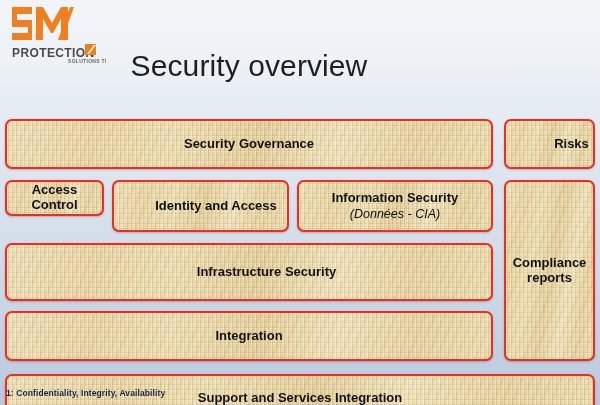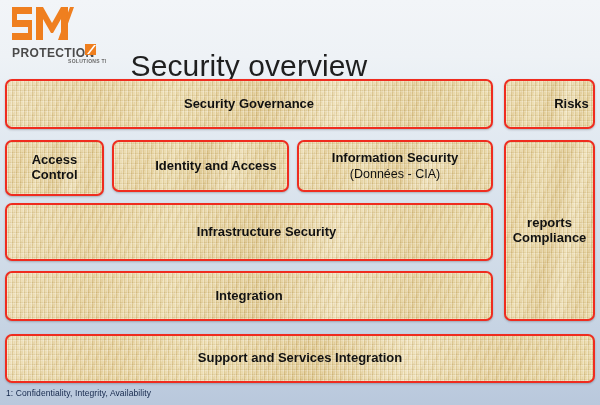--- a/index.html
+++ b/index.html
@@ -92,37 +92,39 @@
          rgba(255,248,222,0.10) 9px),
       linear-gradient(100deg,
          #ead9ab 0%,
          #e3cc92 18%,
          #e9d7a4 34%,
          #ddc487 52%,
          #ecdcaf 68%,
          #e0c98e 84%,
          #e7d59f 100%);
     overflow: hidden;
+    margin-top: 40px;
   }
 
   .box .lbl { display: block; padding: 0 4px; }
   .box .sub {
     display: block;
     font-weight: normal;
     font-size: 12.5px;
     padding-top: 1px;
+    font-style: italic;
   }
 
   
   #footnote {
     position: absolute;
     left: 6px;
     top: 388px;
     font-size: 8.5px;
-    font-weight: normal;
+    font-weight: bold;
     color: #13264a;
     letter-spacing: 0.1px;
   }
 </style>
 </head>
 <body>
 
 <div id="slide">
 
   <div id="logo">
@@ -145,21 +147,21 @@
   <div id="title">Security overview</div>
 
   <div class="box" style="left:5px; top:79px; width:488px; height:50px;">
     <span class="lbl">Security Governance</span>
   </div>
 
   <div class="box" style="left:504px; top:79px; width:91px; height:50px;padding-left:44px;">
     <span class="lbl">Risks</span>
   </div>
 
-  <div class="box" style="left:5px; top:140px; width:99px; height:56px;">
+  <div class="box" style="left:5px; top:140px; width:99px; height:36px;">
     <span>
       <span class="lbl">Access</span>
       <span class="lbl">Control</span>
     </span>
   </div>
 
   <div class="box" style="left:112px; top:140px; width:177px; height:52px;padding-left:31px;">
     <span>
       <span class="lbl">Identity and Access</span>
     </span>
@@ -171,22 +173,22 @@
       <span class="sub">(Données - CIA)</span>
     </span>
   </div>
 
   <div class="box" style="left:5px; top:203px; width:488px; height:58px;padding-left:35px;">
     <span class="lbl">Infrastructure Security</span>
   </div>
 
   <div class="box" style="left:504px; top:140px; width:91px; height:181px;">
     <span>
+      <span class="lbl">Compliance</span>
       <span class="lbl">reports</span>
-      <span class="lbl">Compliance</span>
     </span>
   </div>
 
   <div class="box" style="left:5px; top:271px; width:488px; height:50px;">
     <span class="lbl">Integration</span>
   </div>
 
   <div class="box" style="left:5px; top:334px; width:590px; height:49px;text-align:right;">
     <span class="lbl">Support and Services Integration</span>
   </div>

